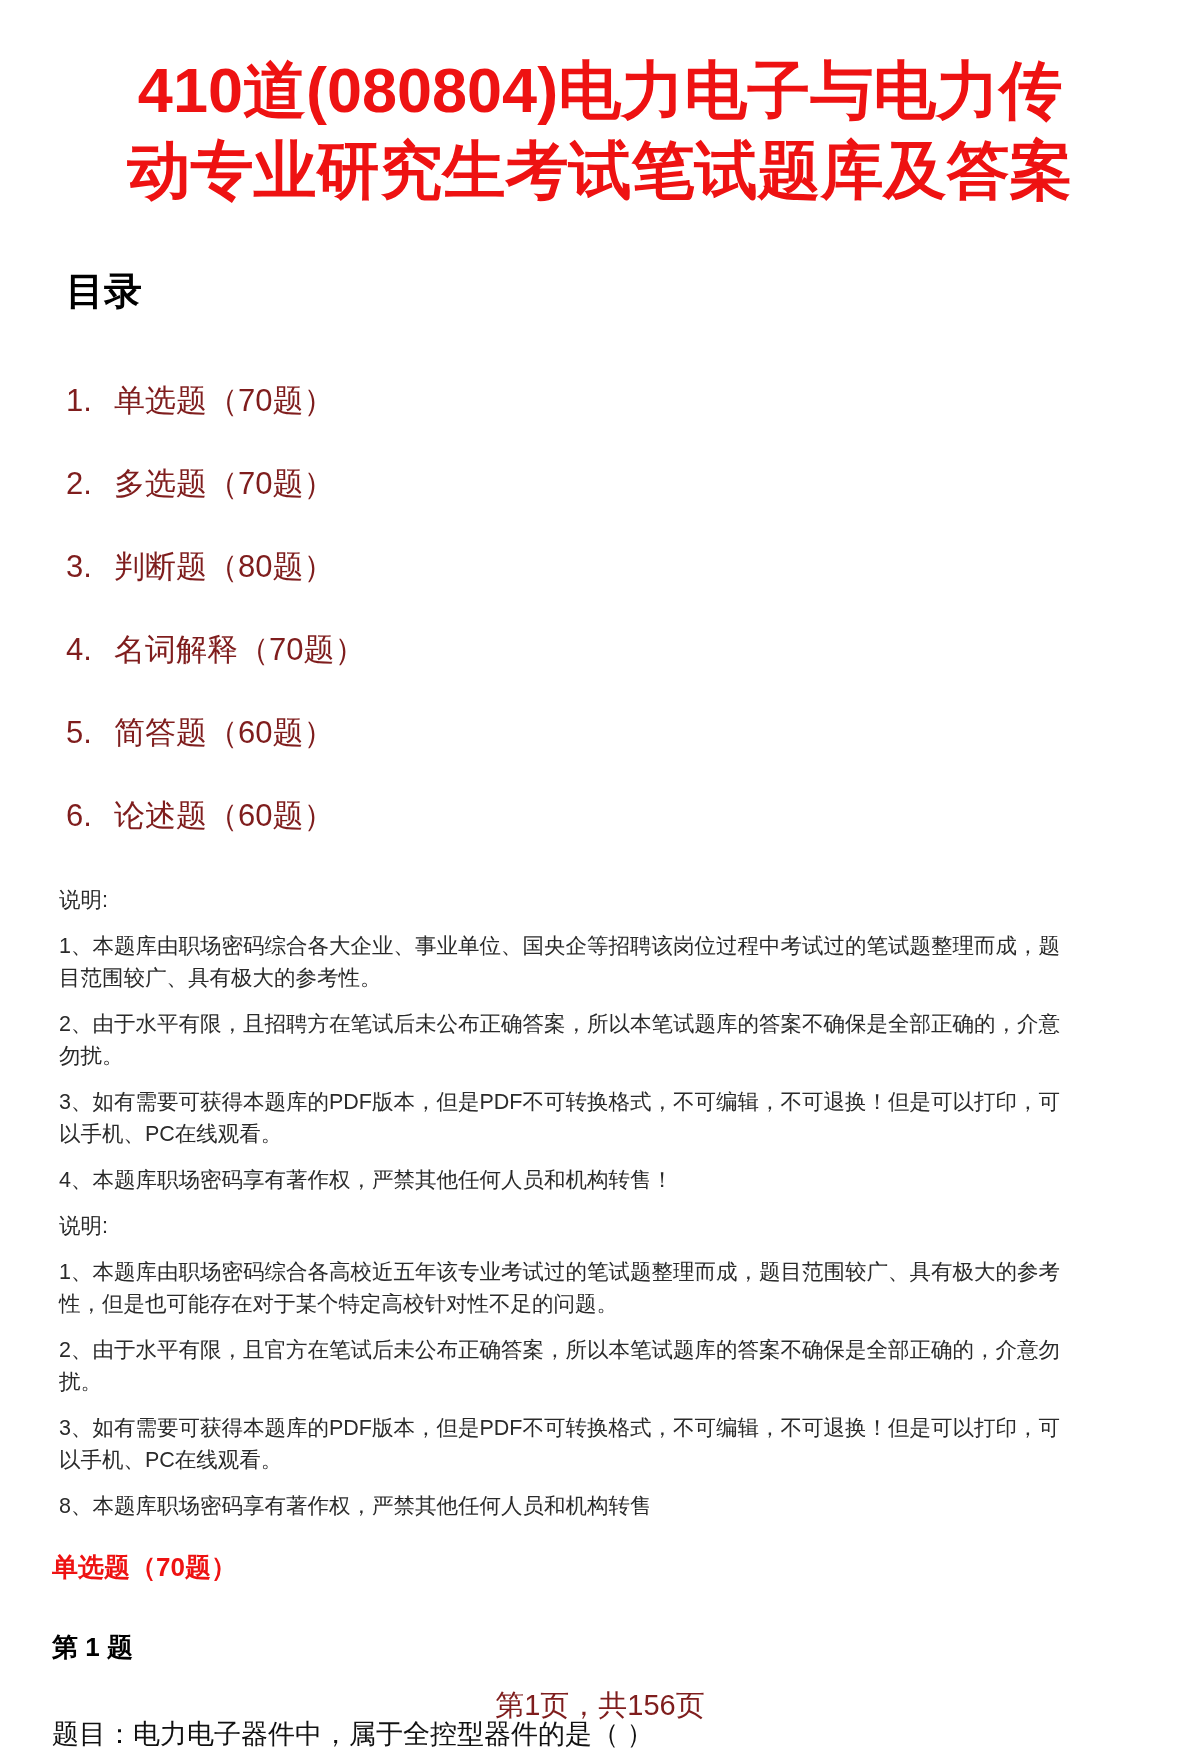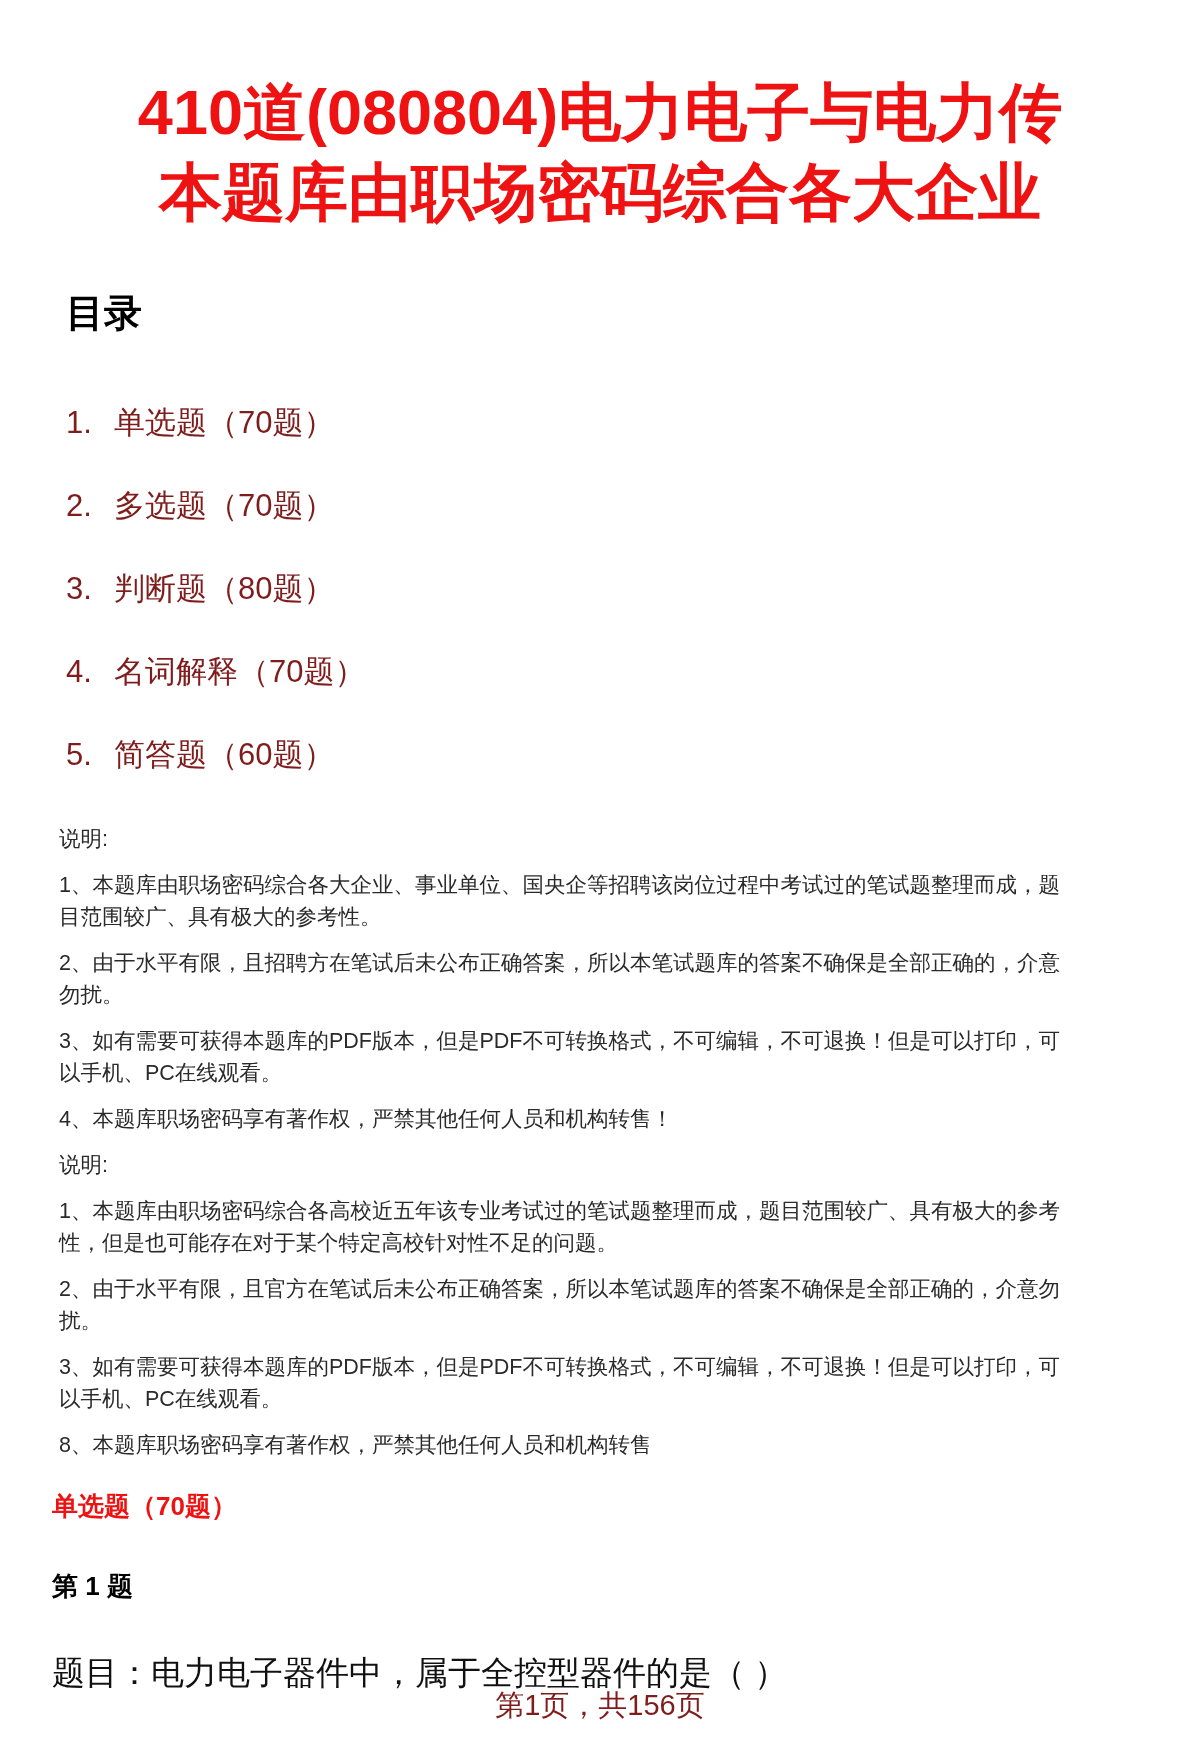--- a/index.html
+++ b/index.html
@@ -10,21 +10,21 @@
     color: #111111;
   }
   .page {
     position: relative;
     width: 1200px;
     height: 1755px;
     background: #ffffff;
     overflow: hidden;
   }
   .doc-title {
-    margin-top: 72px;
+    margin-top: 50px;
     text-align: center;
     font-size: 63px;
     line-height: 80px;
     font-weight: 900;
     letter-spacing: 0px;
     white-space: nowrap;
   }
   .toc-heading {
     margin: 59px 0 0 66px;
     font-size: 38px;
@@ -64,61 +64,64 @@
   }
   .question-number {
     margin: 46px 0 17px 52px;
     font-size: 26px;
     line-height: 34px;
     font-weight: 800;
     color: #000000;
   }
   .question-text {
     margin: 52px 0 0 52px;
-    font-size: 33px;
+    font-size: 27px;
     line-height: 36px;
     color: #111111;
   }
   .footer {
     position: absolute;
     top: 1686px;
     left: 0;
     width: 100%;
     text-align: center;
     font-size: 29px;
     color: #7f1d1d;
   }
 </style>
 </head>
 <body>
 
 <div class="page">
 
   <div class="doc-title" style="color: rgb(238, 18, 18);">
     <div>410道(080804)电力电子与电力传</div>
-    <div>本题库由职场密码综合各大企业</div>
+    <div>动专业研究生考试笔试题库及答案</div>
   </div>
 
   <div class="toc-heading">目录</div>
 
   <ul class="toc-list">
     <li class="toc-item first">
       <span class="toc-num">1.</span><span>单选题（70题）</span>
     </li>
     <li class="toc-item">
       <span class="toc-num">2.</span><span>多选题（70题）</span>
     </li>
     <li class="toc-item">
       <span class="toc-num">3.</span><span>判断题（80题）</span>
     </li>
     <li class="toc-item">
       <span class="toc-num">4.</span><span>名词解释（70题）</span>
     </li>
     <li class="toc-item">
       <span class="toc-num">5.</span><span>简答题（60题）</span>
+    </li>
+    <li class="toc-item">
+      <span class="toc-num">6.</span><span>论述题（60题）</span>
     </li>
   </ul>
 
   <div class="notes">
     <p>说明:</p>
     <p>1、本题库由职场密码综合各大企业、事业单位、国央企等招聘该岗位过程中考试过的笔试题整理而成，题目范围较广、具有极大的参考性。</p>
     <p>2、由于水平有限，且招聘方在笔试后未公布正确答案，所以本笔试题库的答案不确保是全部正确的，介意勿扰。</p>
     <p>3、如有需要可获得本题库的PDF版本，但是PDF不可转换格式，不可编辑，不可退换！但是可以打印，可以手机、PC在线观看。</p>
     <p>4、本题库职场密码享有著作权，严禁其他任何人员和机构转售！</p>
     <p>说明:</p>

